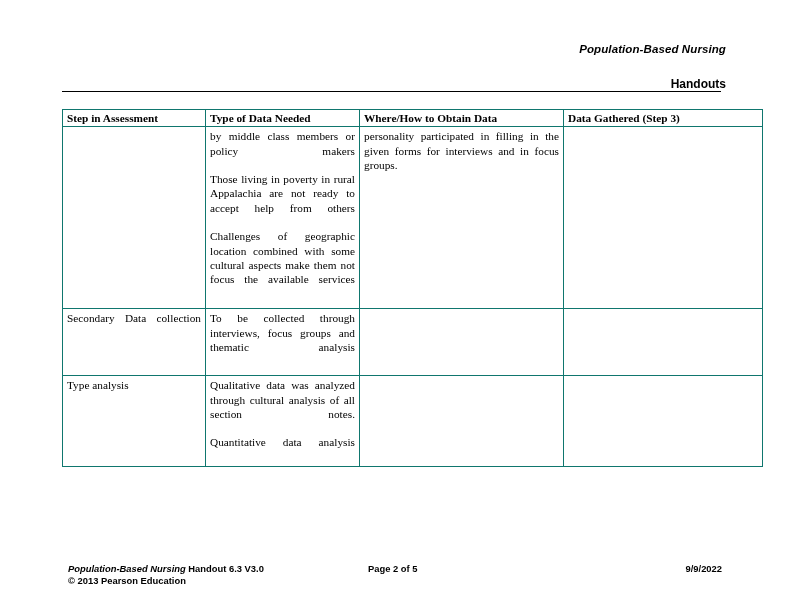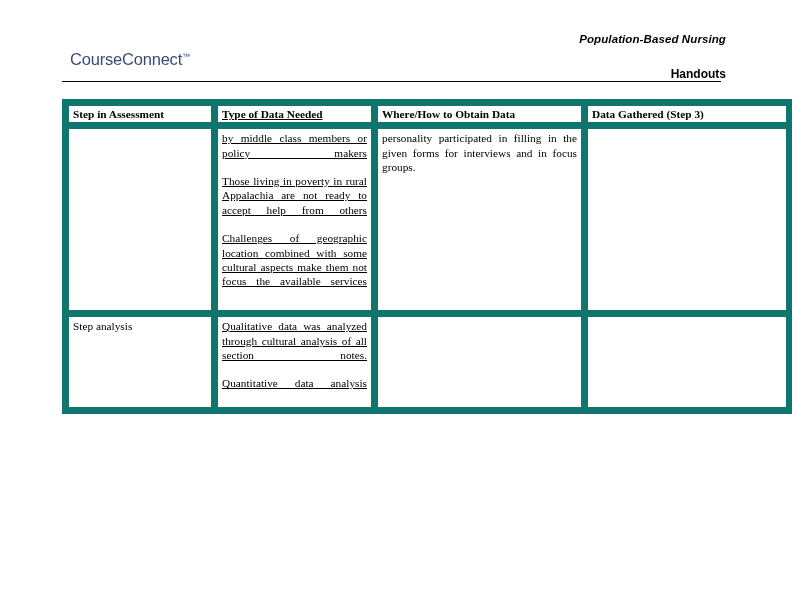--- a/index.html
+++ b/index.html
@@ -12,21 +12,21 @@
     width: 792px;
     height: 612px;
     overflow: hidden;
     font-family: "Liberation Serif", "DejaVu Serif", serif;
     color: #000000;
     position: relative;
   }
 
   .page {
     position: absolute;
-    left: 0; top: 0;
+    left: 0; top: 10px;
     width: 792px;
     height: 439px;
   }
 
   
   .header {
     position: absolute;
     left: 62px;
     top: 28px;
     width: 664px;
@@ -83,38 +83,38 @@
     left: 62px;
     top: 99px;
     width: 664px;
   }
   table.grid {
     border-collapse: collapse;
     width: 664px;
     table-layout: fixed;
   }
   table.grid td, table.grid th {
-    border: 7px solid #0f766e;
+    border: 1px solid #0f766e;
     vertical-align: top;
     padding: 2px 4px 2px 4px;
     font-size: 11.3px;
     line-height: 14.3px;
     text-align: justify;
     text-justify: inter-word;
     font-family: "Liberation Serif", "DejaVu Serif", serif;
   }
   table.grid th {
     font-weight: bold;
     text-align: left;
     padding-top: 1px;
     padding-bottom: 1px;
     white-space: nowrap;
   }
   .col1 { width: 134px; }
-  .col2 { width: 145px; text-decoration: underline; }
+  .col2 { width: 145px; }
   .col3 { width: 195px; margin-top: 12px; }
   .col4 { width: 190px; }
 
   .cell p {
     margin: 0;
     text-align: justify;
     text-justify: inter-word;
   }
   
   .stretch {
@@ -176,21 +176,20 @@
     white-space: nowrap;
   }
 </style>
 </head>
 <body>
 
 <div class="page">
 
   <div class="header">
     <div class="doc-title">Population-Based Nursing</div>
-    <div class="logo"><span>CourseConnect</span><span class="tm">™</span></div>
     <div class="handouts-label">Handouts</div>
   </div>
   <div class="header-rule"></div>
 
   <div class="tbl-wrap">
     <table class="grid">
       <thead>
         <tr>
           <th class="col1">Step in Assessment</th>
           <th class="col2">Type of Data Needed</th>
@@ -206,31 +205,49 @@
             <p class="stretch">by middle class members or policy makers</p>
             <p class="stretch">Those living in poverty in rural Appalachia are not ready to accept help from others</p>
             <p class="stretch">Challenges of geographic location combined with some cultural aspects make them not focus the available services</p>
           </td>
           <td class="col3 cell">
             <p class="stretch">personality participated in filling in the given forms for interviews and in focus groups.</p>
           </td>
           <td class="col4 cell"></td>
         </tr>
 
+        <tr class="r2">
+          <td class="col1 cell">
+            <p class="stretch">Secondary Data collection</p>
+          </td>
+          <td class="col2 cell">
+            <p class="stretch">To be collected through interviews, focus groups and thematic analysis</p>
+          </td>
+          <td class="col3 cell"></td>
+          <td class="col4 cell"></td>
+        </tr>
 
 
         <tr class="r4">
           <td class="col1 cell">
-            <p>Step analysis</p>
+            <p>Type analysis</p>
           </td>
           <td class="col2 cell">
             <p class="stretch">Qualitative data was analyzed through cultural analysis of all section notes.</p>
             <p class="stretch">Quantitative data analysis</p>
           </td>
           <td class="col3 cell"></td>
           <td class="col4 cell"></td>
         </tr>
       </tbody>
     </table>
   </div>
 
+  <div class="footer">
+    <div class="footer-line1">
+      <span class="f-left"><span class="ital">Population-Based Nursing</span><span> Handout 6.3   V3.0</span></span>
+      <span class="f-center">Page 2 of 5</span>
+      <span class="f-right">9/9/2022</span>
+    </div>
+    <div class="footer-line2">© 2013 Pearson Education</div>
+  </div>
 
 </div>
 
 </body></html>

